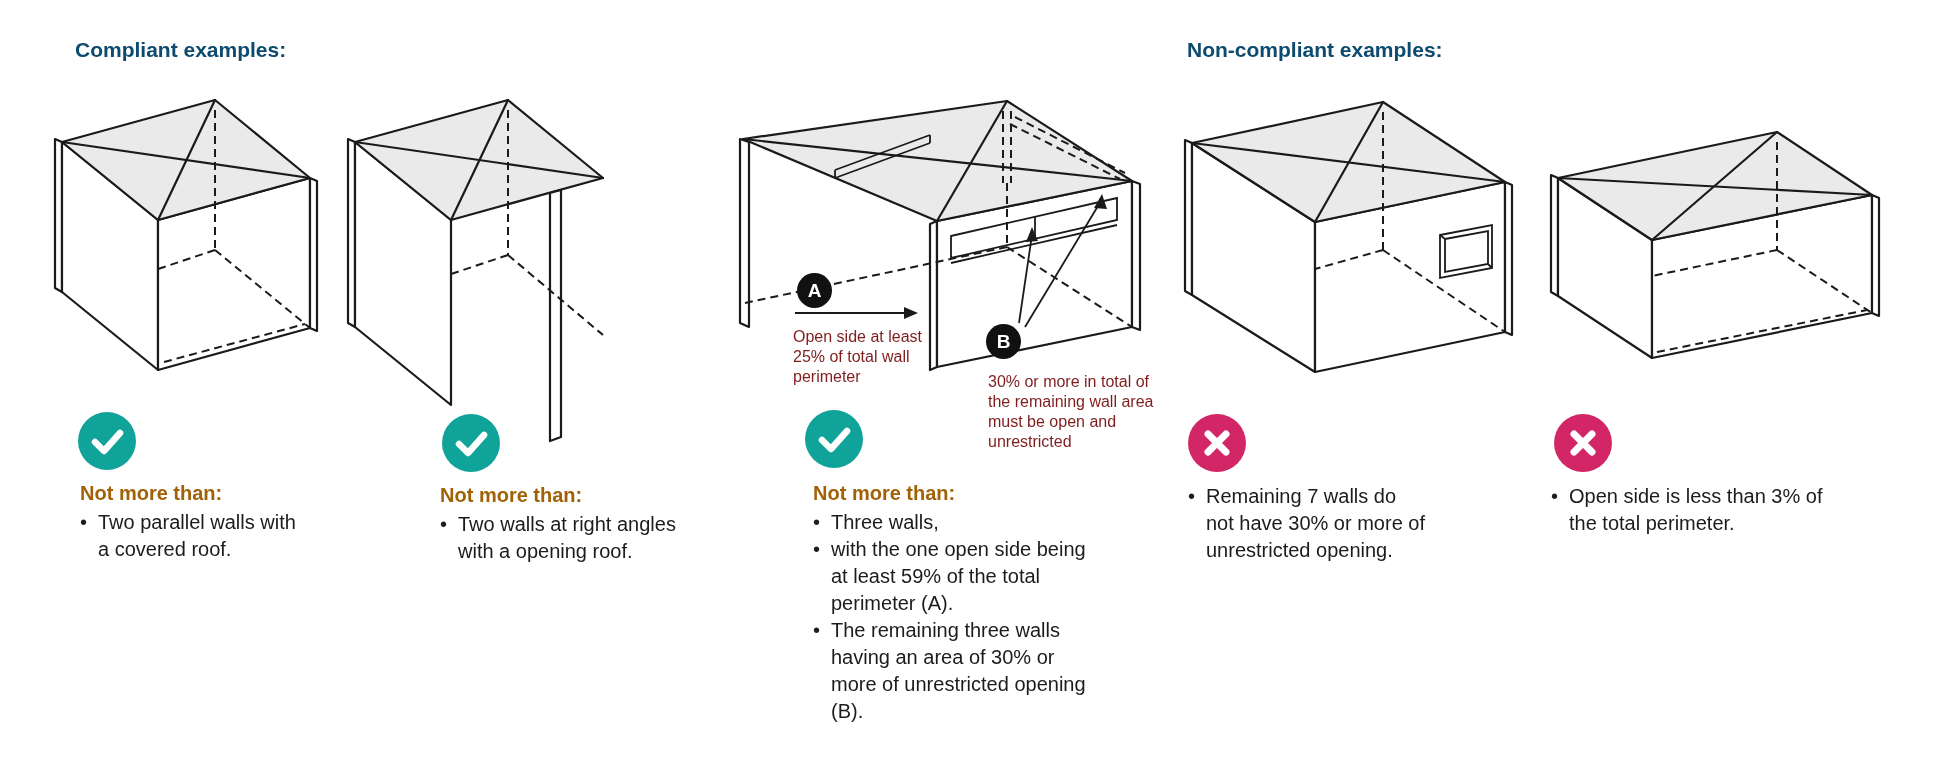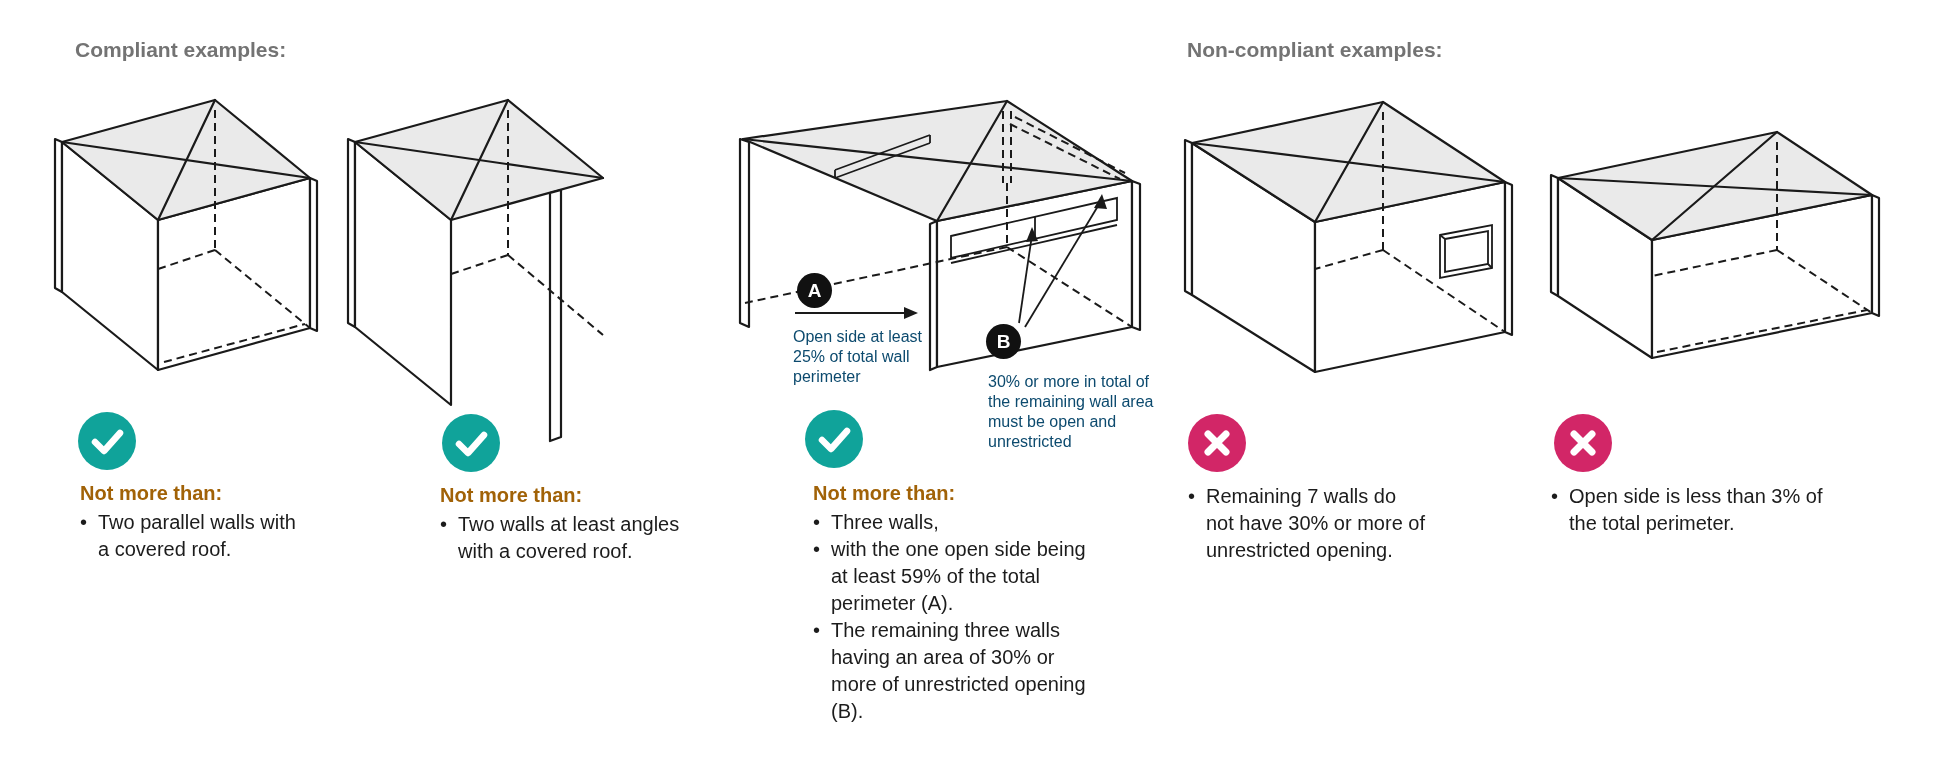--- a/index.html
+++ b/index.html
@@ -1,28 +1,28 @@
 <!DOCTYPE html>
 <html><head>
 <meta charset="utf-8">
 <style>
   html,body{margin:0;padding:0;background:#ffffff;}
   #canvas{
     position:relative;width:1956px;height:776px;background:#ffffff;overflow:hidden;
     font-family:"Liberation Sans", sans-serif;color:#1c1c1c;
   }
-  .heading{position:absolute;font-size:21px;font-weight:bold;color:#737373;white-space:nowrap;}
+  .heading{position:absolute;font-size:21px;font-weight:bold;color:#0c4a6e;white-space:nowrap;}
   .fig{position:absolute;}
   .fig svg{display:block;overflow:visible;}
   .badge{position:absolute;width:58px;height:58px;}
   .marker{
     position:absolute;width:35px;height:35px;border-radius:50%;background:#111;
     color:#fff;font-weight:bold;font-size:19px;display:flex;align-items:center;justify-content:center;
   }
-  .callout{position:absolute;font-size:16px;line-height:20px;color:#0c4a6e;}
+  .callout{position:absolute;font-size:16px;line-height:20px;color:#7f1d1d;}
   .arrow-wrap{position:absolute;}
   .col{position:absolute;}
   .col .title{font-size:20px;font-weight:bold;margin:0 0 4px 0;color:#a16207;}
   .col ul{list-style:none;margin:0;padding:0;font-size:20px;line-height:27px;}
   .col li{display:flex;}
   .col li .b{width:18px;flex:0 0 18px;}
   .col li .t{flex:1;}
   .ln{stroke:#1a1a1a;stroke-width:2.2;fill:none;stroke-linejoin:round;stroke-linecap:round;}
   .thin{stroke:#1a1a1a;stroke-width:1.8;fill:none;}
   .dash{stroke:#1a1a1a;stroke-width:2;fill:none;stroke-dasharray:8 5;}
@@ -189,21 +189,21 @@
           <span class="t">Two parallel walls with a covered roof.</span>
         </li>
     </ul>
   </div>
 
   <div class="col" style="left:440px;top:484px;width:248px;">
     <p class="title">Not more than:</p>
     <ul>
       <li>
           <span class="b">•</span>
-          <span class="t">Two walls at least angles with a covered roof.</span>
+          <span class="t">Two walls at right angles with a opening roof.</span>
         </li>
     </ul>
   </div>
 
   <div class="col" style="left:813px;top:482px;width:292px;">
     <p class="title">Not more than:</p>
     <ul>
       <li>
           <span class="b">•</span>
           <span class="t">Three walls,</span>

